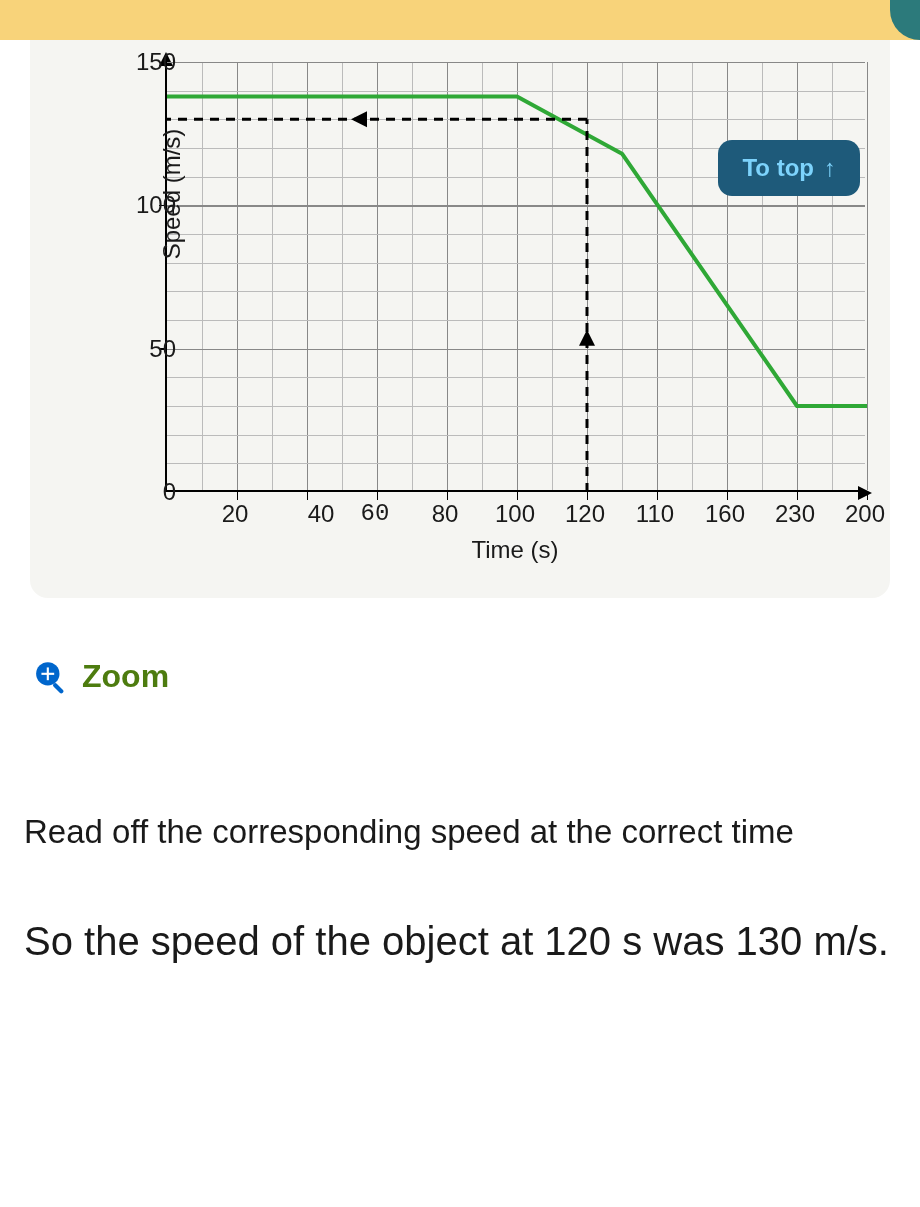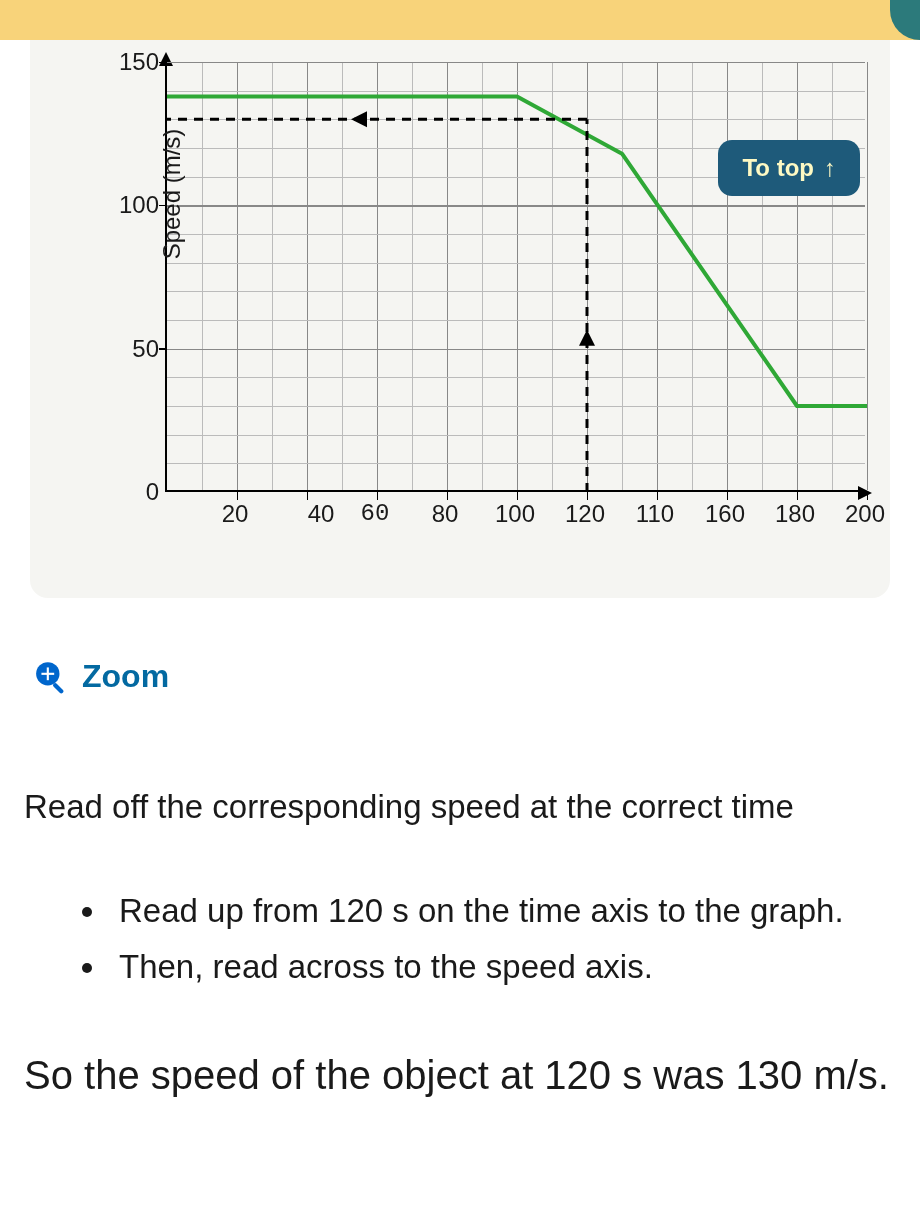--- a/index.html
+++ b/index.html
@@ -32,21 +32,21 @@
   .chart-inner {
     position: relative;
     width: 810px;
     height: 520px;
   }
   .to-top {
     position: absolute;
     top: 100px;
     right: 30px;
     background: #1e5a7a;
-    color: #fef9c3;
+    color: #7dd3fc;
     font-weight: 700;
     font-size: 24px;
     padding: 14px 24px;
     border-radius: 14px;
     border: none;
     display: flex;
     align-items: center;
     gap: 10px;
     cursor: pointer;
     z-index: 5;
@@ -83,21 +83,21 @@
   .xlabel {
     position: absolute;
     left: 105px;
     width: 700px;
     top: 486px;
     text-align: center;
     font-size: 24px;
   }
   .y-tick {
     position: absolute;
-    left: 54px;
+    left: 71px;
     width: 45px;
     text-align: right;
     font-size: 24px;
   }
   .x-tick {
     position: absolute;
     top: 450px;
     font-size: 24px;
     transform: translateX(-50%);
   }
@@ -114,35 +114,35 @@
   .arrowhead-x { position:absolute; top:435.5px; left: 798px; width:0;height:0; border-top:7px solid transparent; border-bottom:7px solid transparent; border-left:14px solid #000; }
 
   
   .content {
     padding: 60px 24px 30px 24px;
   }
   .zoom {
     display: flex;
     align-items: center;
     gap: 14px;
-    color: #0369a1;
+    color: #4d7c0f;
     font-weight: 700;
     font-size: 32px;
     margin-left: 10px;
     cursor: pointer;
   }
   .zoom-icon {
     width: 34px; height: 34px;
     display: inline-block;
   }
   h2.step {
     font-weight: 400;
     font-size: 33px;
     line-height: 1.6;
-    margin-top: 86px;
+    margin-top: 111px;
     margin-bottom: 50px;
   }
   ul.points {
     list-style: disc;
     padding-left: 85px;
     font-size: 33px;
     line-height: 1.65;
   }
   ul.points li { padding-left: 10px; margin-bottom: 2px; }
   p.conclusion {
@@ -228,29 +228,30 @@
         <div class="tick-mark-v" style="left: 489.5px;"></div>
         <div class="tick-mark-v" style="left: 559.5px;"></div>
         <div class="tick-mark-v" style="left: 629.5px;"></div>
         <div class="tick-mark-v" style="left: 699.5px;"></div>
         <div class="tick-mark-h" style="top: 286.167px;"></div>
         <div class="tick-mark-h" style="top: 142.833px;"></div>
         <div class="tick-mark-h" style="top: -0.5px;"></div>
       </div>
 
     <div class="ylabel-text">Speed (m/s)</div>
+    <div class="xlabel">Time (s)</div>
   <div class="x-tick" style="left: 175px;">20</div>
       <div class="x-tick" style="left: 245px; margin-left: 16px;">40</div>
       <div class="x-tick" style="left: 315px; font-family: Liberation Mono, monospace;">60</div>
       <div class="x-tick" style="left: 385px;">80</div>
       <div class="x-tick" style="left: 455px;">100</div>
       <div class="x-tick" style="left: 525px;">120</div>
       <div class="x-tick" style="left: 595px;">110</div>
       <div class="x-tick" style="left: 665px;">160</div>
-      <div class="x-tick" style="left: 735px;">180</div>
+      <div class="x-tick" style="left: 735px;">230</div>
       <div class="x-tick" style="left: 805px;">200</div>
       <div class="y-tick" style="top: 428px;">0</div>
       <div class="y-tick" style="top: 284.667px; text-align: right;">50</div>
       <div class="y-tick" style="top: 141.333px;">100</div>
       <div class="y-tick" style="top: -2px;">150</div>
     </div>
 </div>
 
 <div class="content">
   <div class="zoom">
@@ -260,19 +261,15 @@
         <rect x="12" y="7" width="2" height="12" fill="#fff"></rect>
         <rect x="7" y="12" width="12" height="2" fill="#fff"></rect>
         <rect x="20" y="21" width="12" height="4" rx="2" fill="#0066cc" transform="rotate(45 20 21)"></rect>
       </svg>
     </span>
     <span>Zoom</span>
   </div>
 
   <h2 class="step">Read off the corresponding speed at the correct time</h2>
 
-  <ul class="points">
-    <li>Read up from 120 s on the time axis to the graph.</li>
-    <li>Then, read across to the speed axis.</li>
-  </ul>
 
   <p class="conclusion">So the speed of the object at 120 s was 130 m/s.</p>
 </div>
 
 </body></html>

